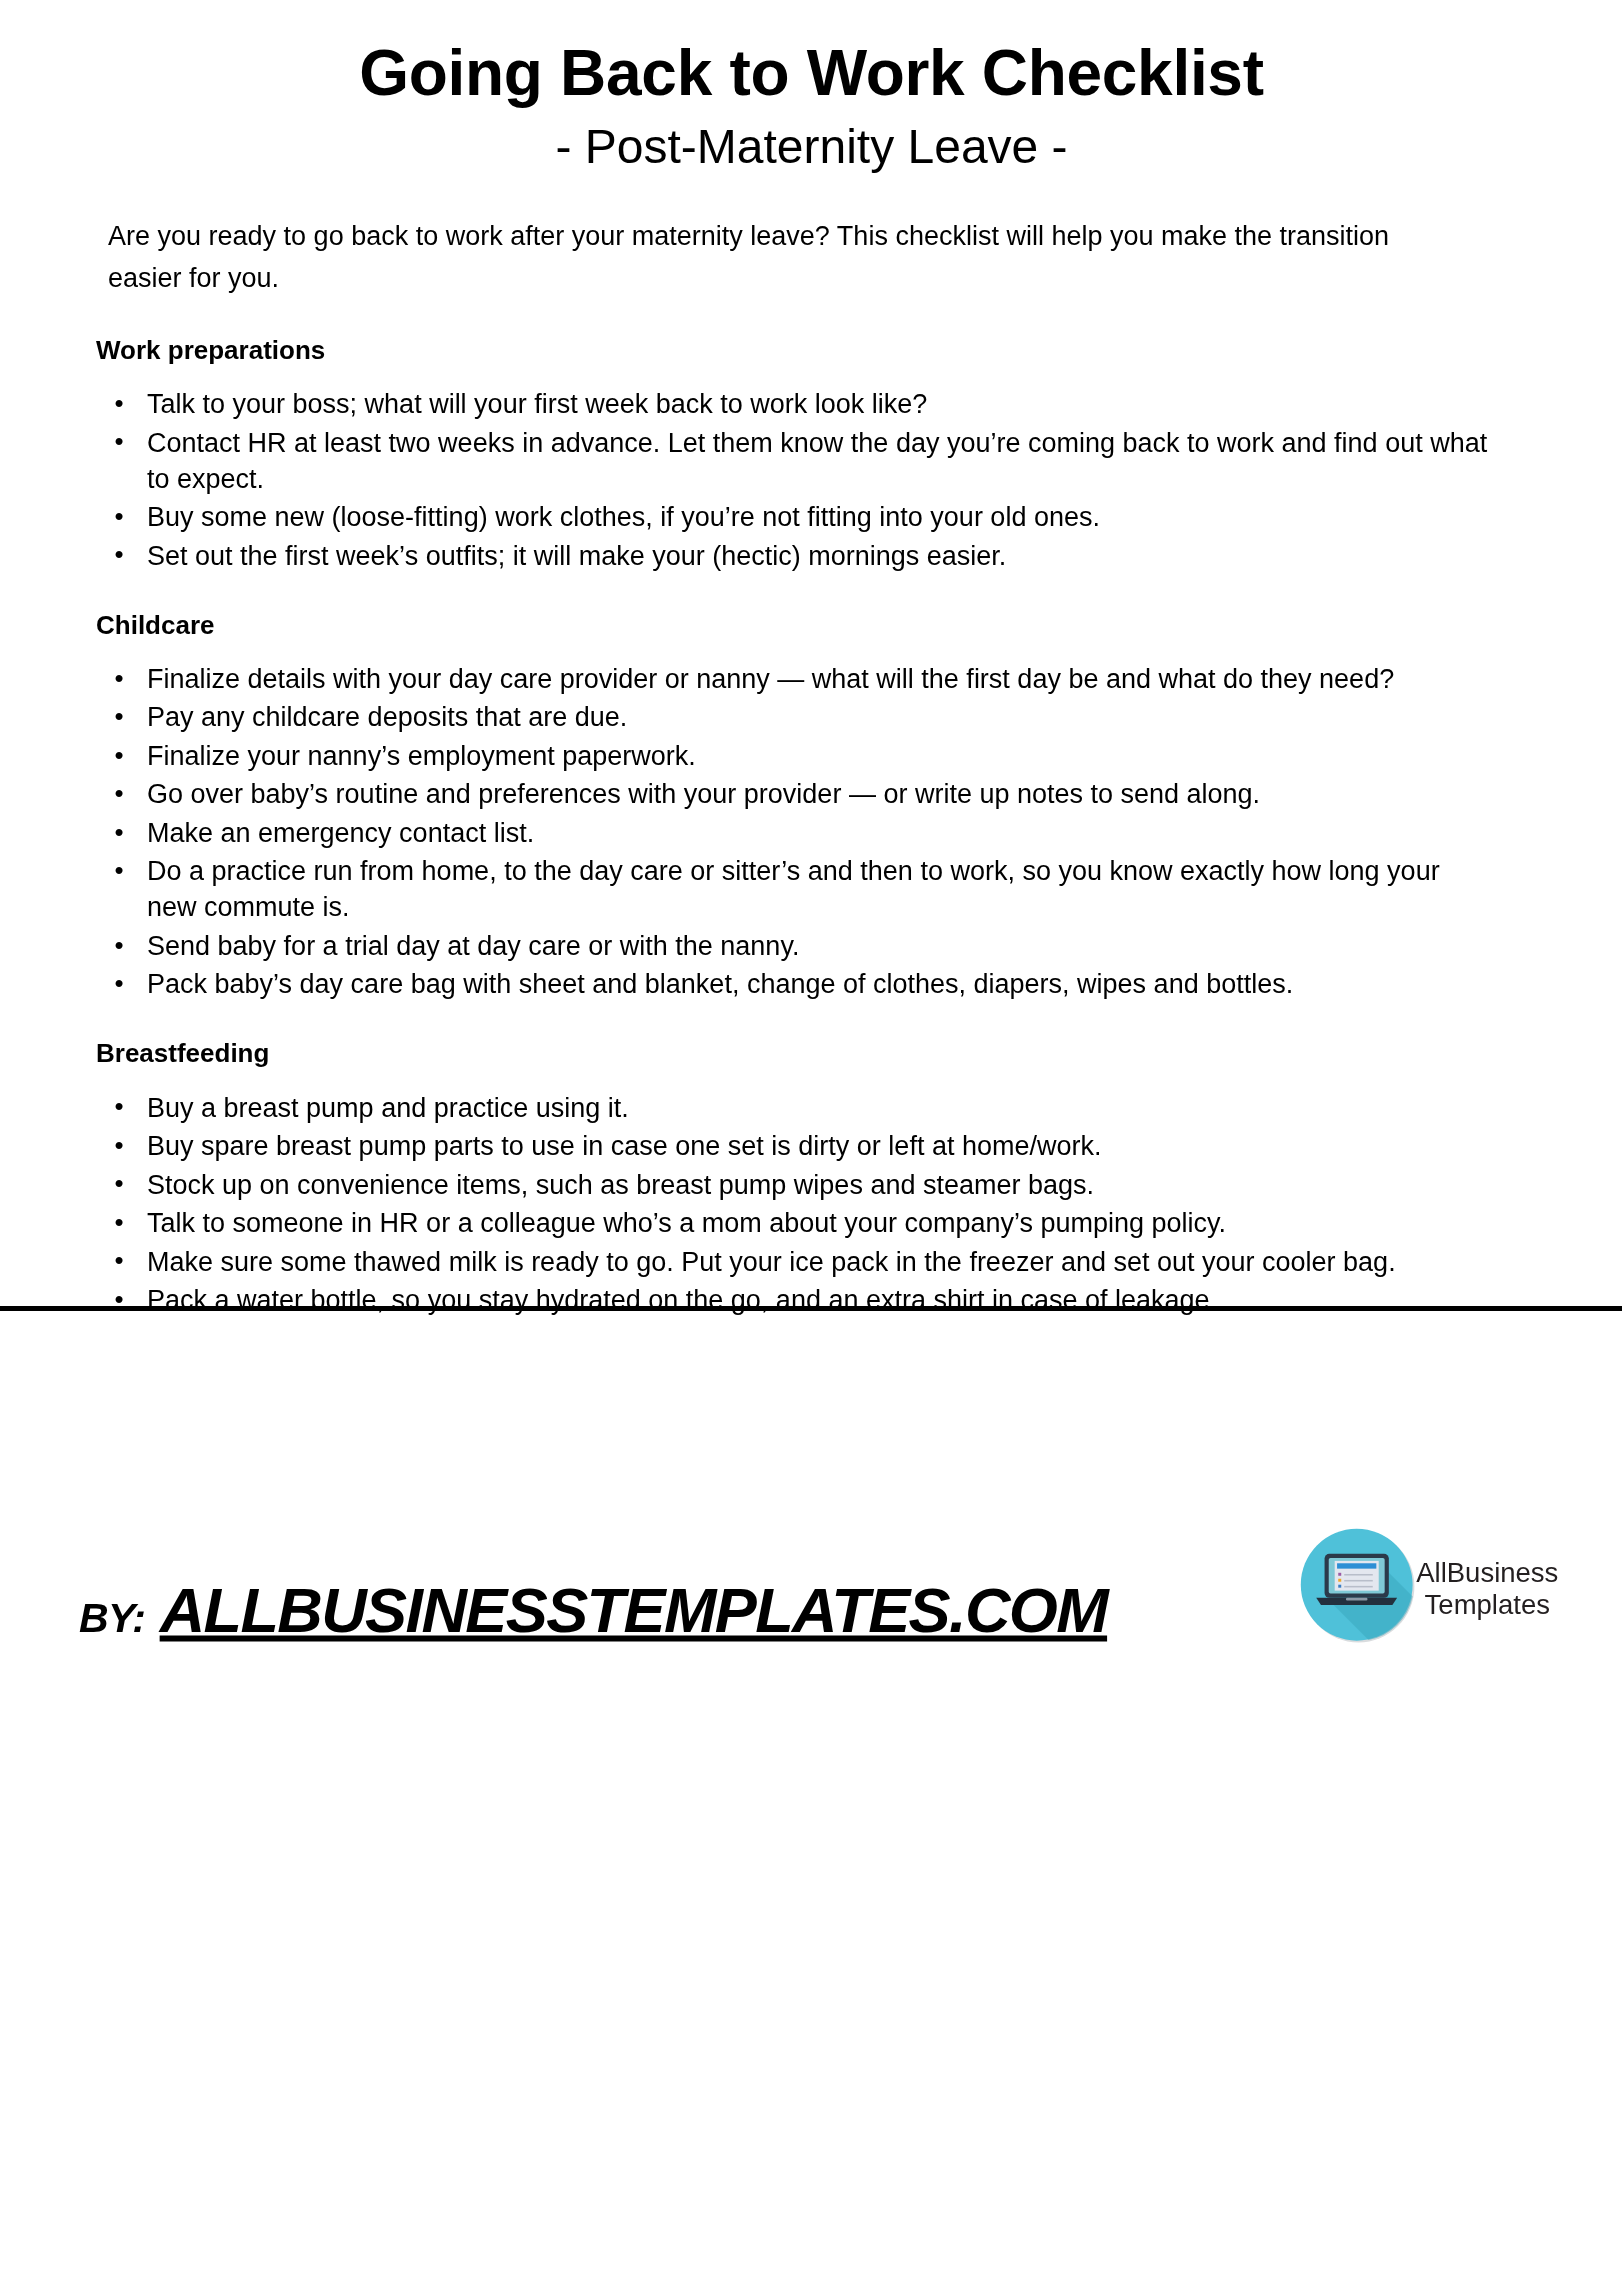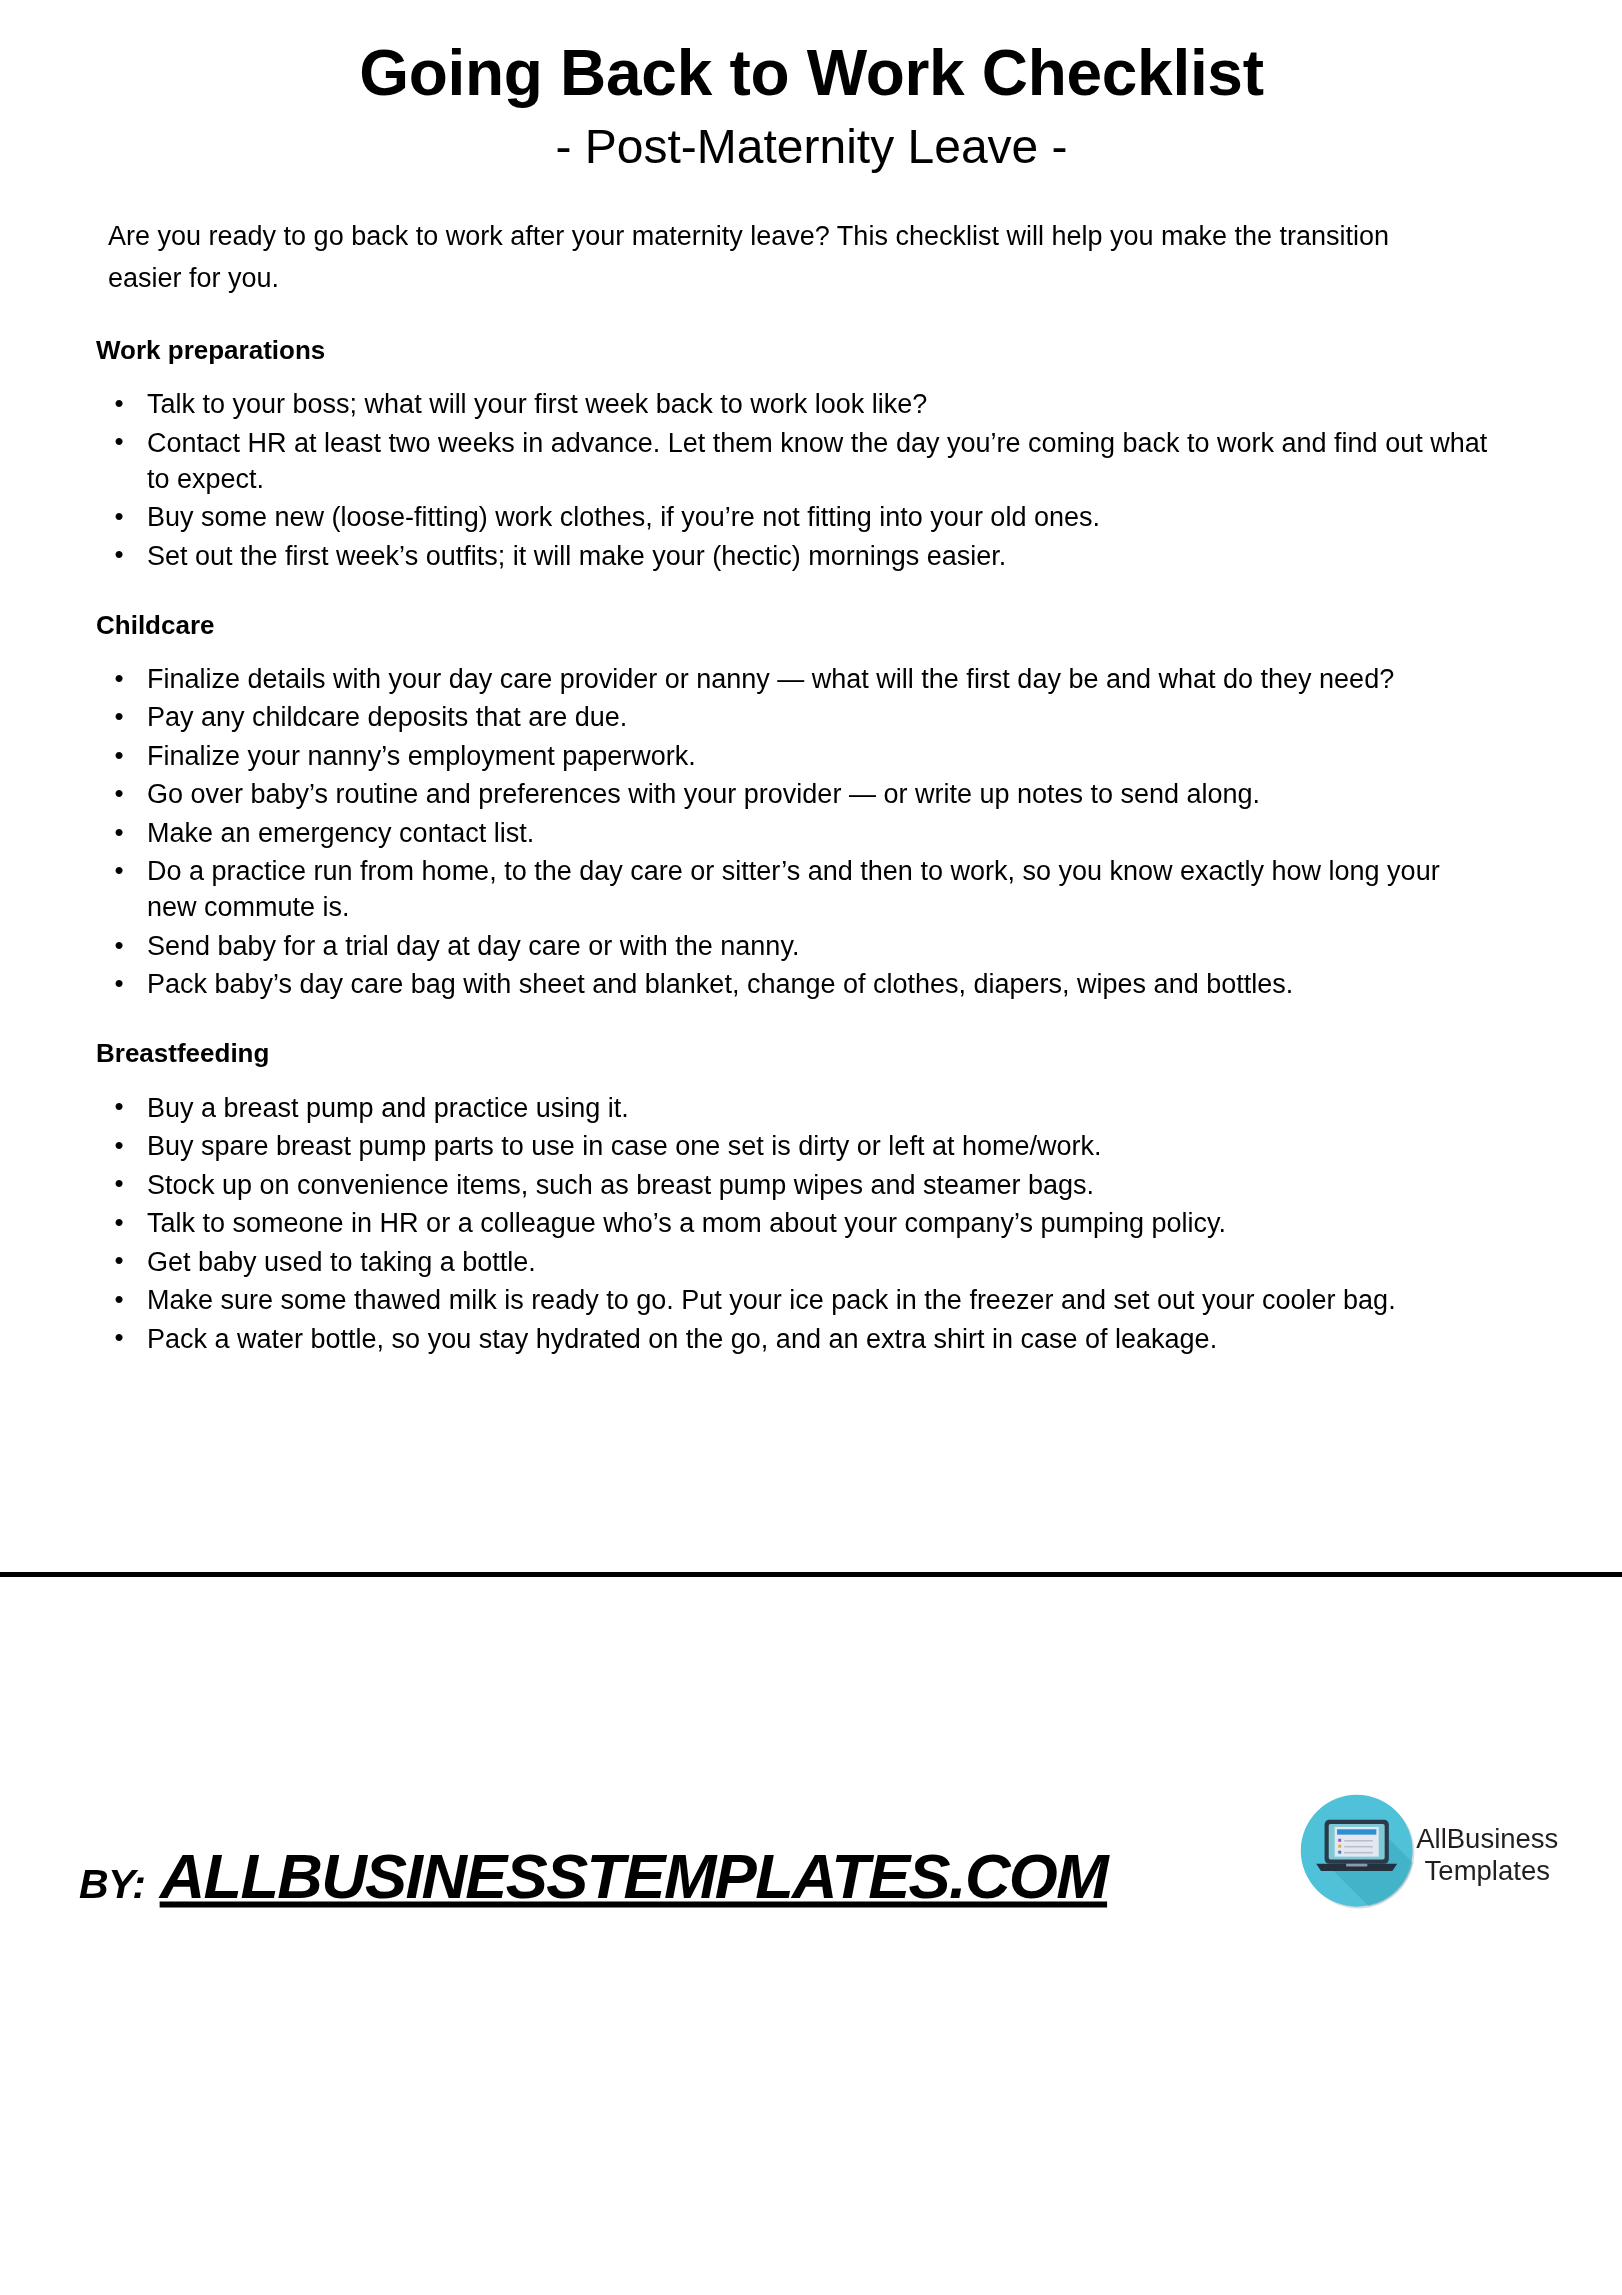--- a/index.html
+++ b/index.html
@@ -13,21 +13,21 @@
     height: 2295px;
     font-family: "Liberation Sans", sans-serif;
     color: #000000;
     position: relative;
     overflow: hidden;
   }
 
   .page {
     position: relative;
     width: 1623px;
-    height: 1906px;
+    height: 1640px;
     box-sizing: border-box;
   }
 
   
   .doc-header {
     padding-top: 38px;
     text-align: center;
   }
   .doc-title {
     font-size: 64px;
@@ -196,21 +196,20 @@
       </ul>
     </section>
 
     <section class="section">
       <h2 class="section-heading">Breastfeeding</h2>
       <ul class="checklist">
         <li>Buy a breast pump and practice using it.</li>
         <li>Buy spare breast pump parts to use in case one set is dirty or left at home/work.</li>
         <li>Stock up on convenience items, such as breast pump wipes and steamer bags.</li>
         <li>Talk to someone in HR or a colleague who’s a mom about your company’s pumping policy.</li>
-        <li>Get baby used to taking a bottle.</li>
         <li>Make sure some thawed milk is ready to go.  Put your ice pack in the freezer and set out your cooler bag.</li>
         <li>Pack a water bottle, so you stay hydrated on the go, and an extra shirt in case of leakage.</li>
       </ul>
     </section>
 
   </main>
 
   <footer class="footer">
     <div class="footer-rule"></div>
 

